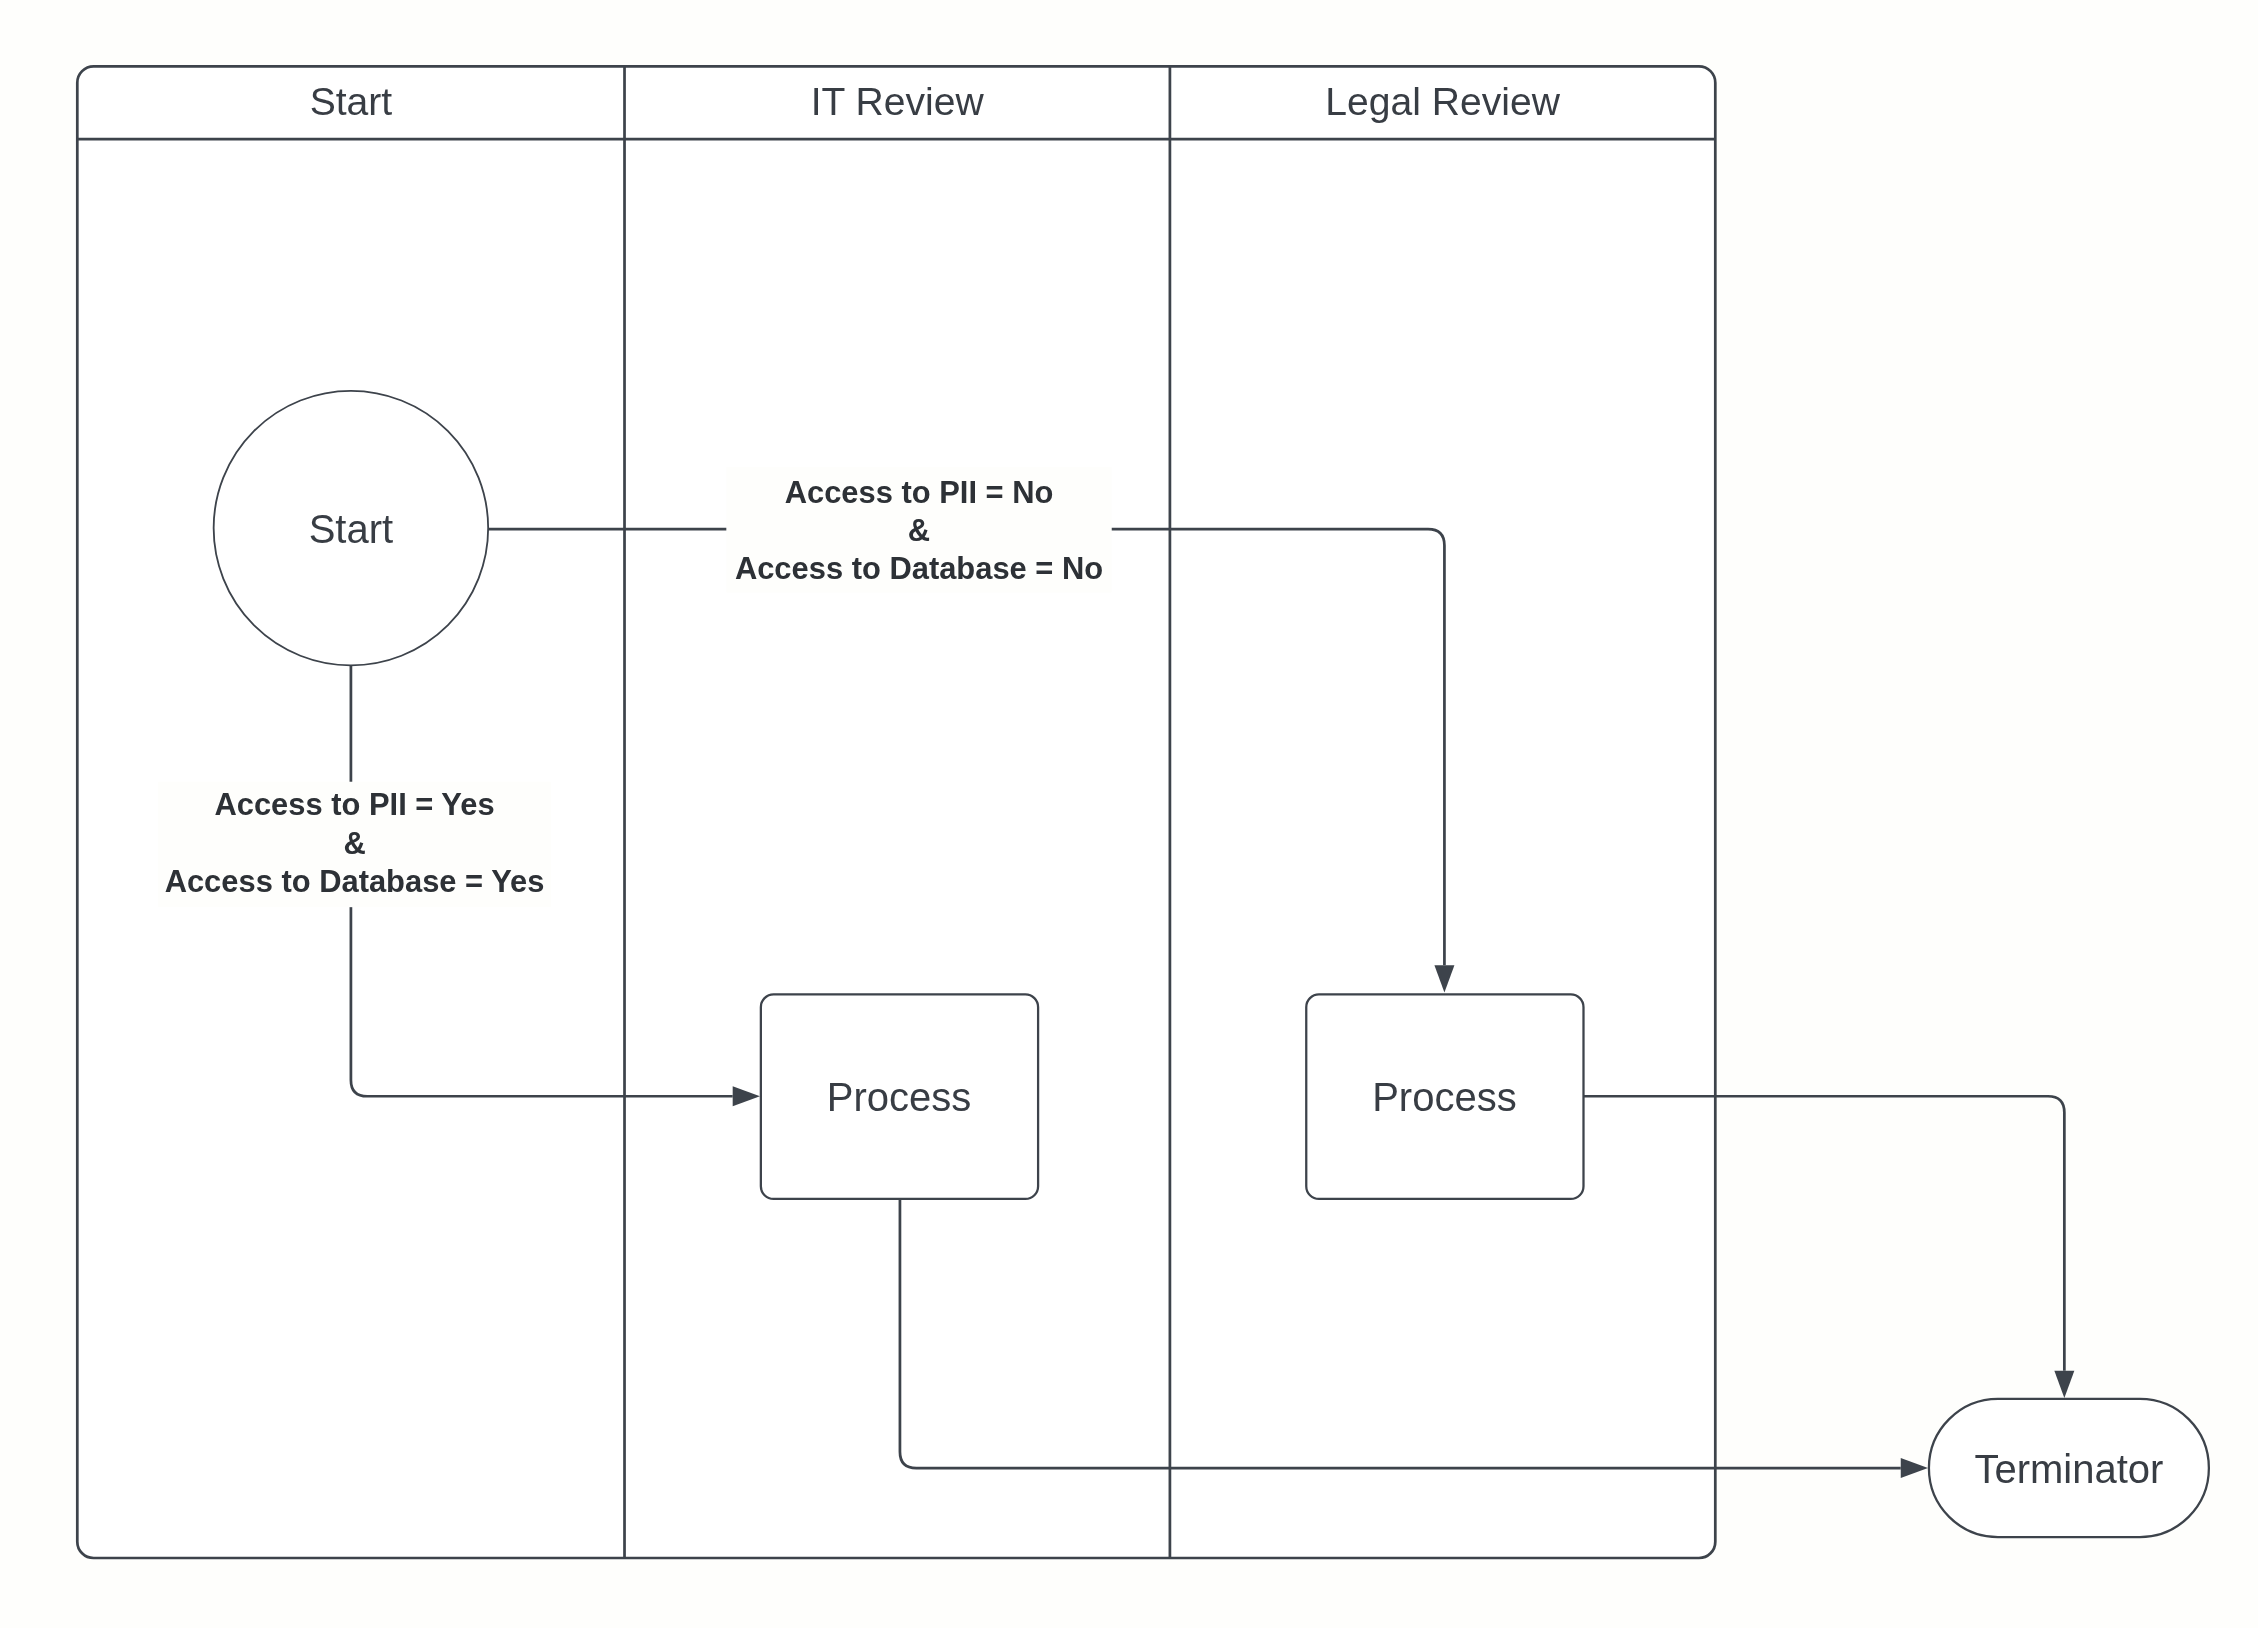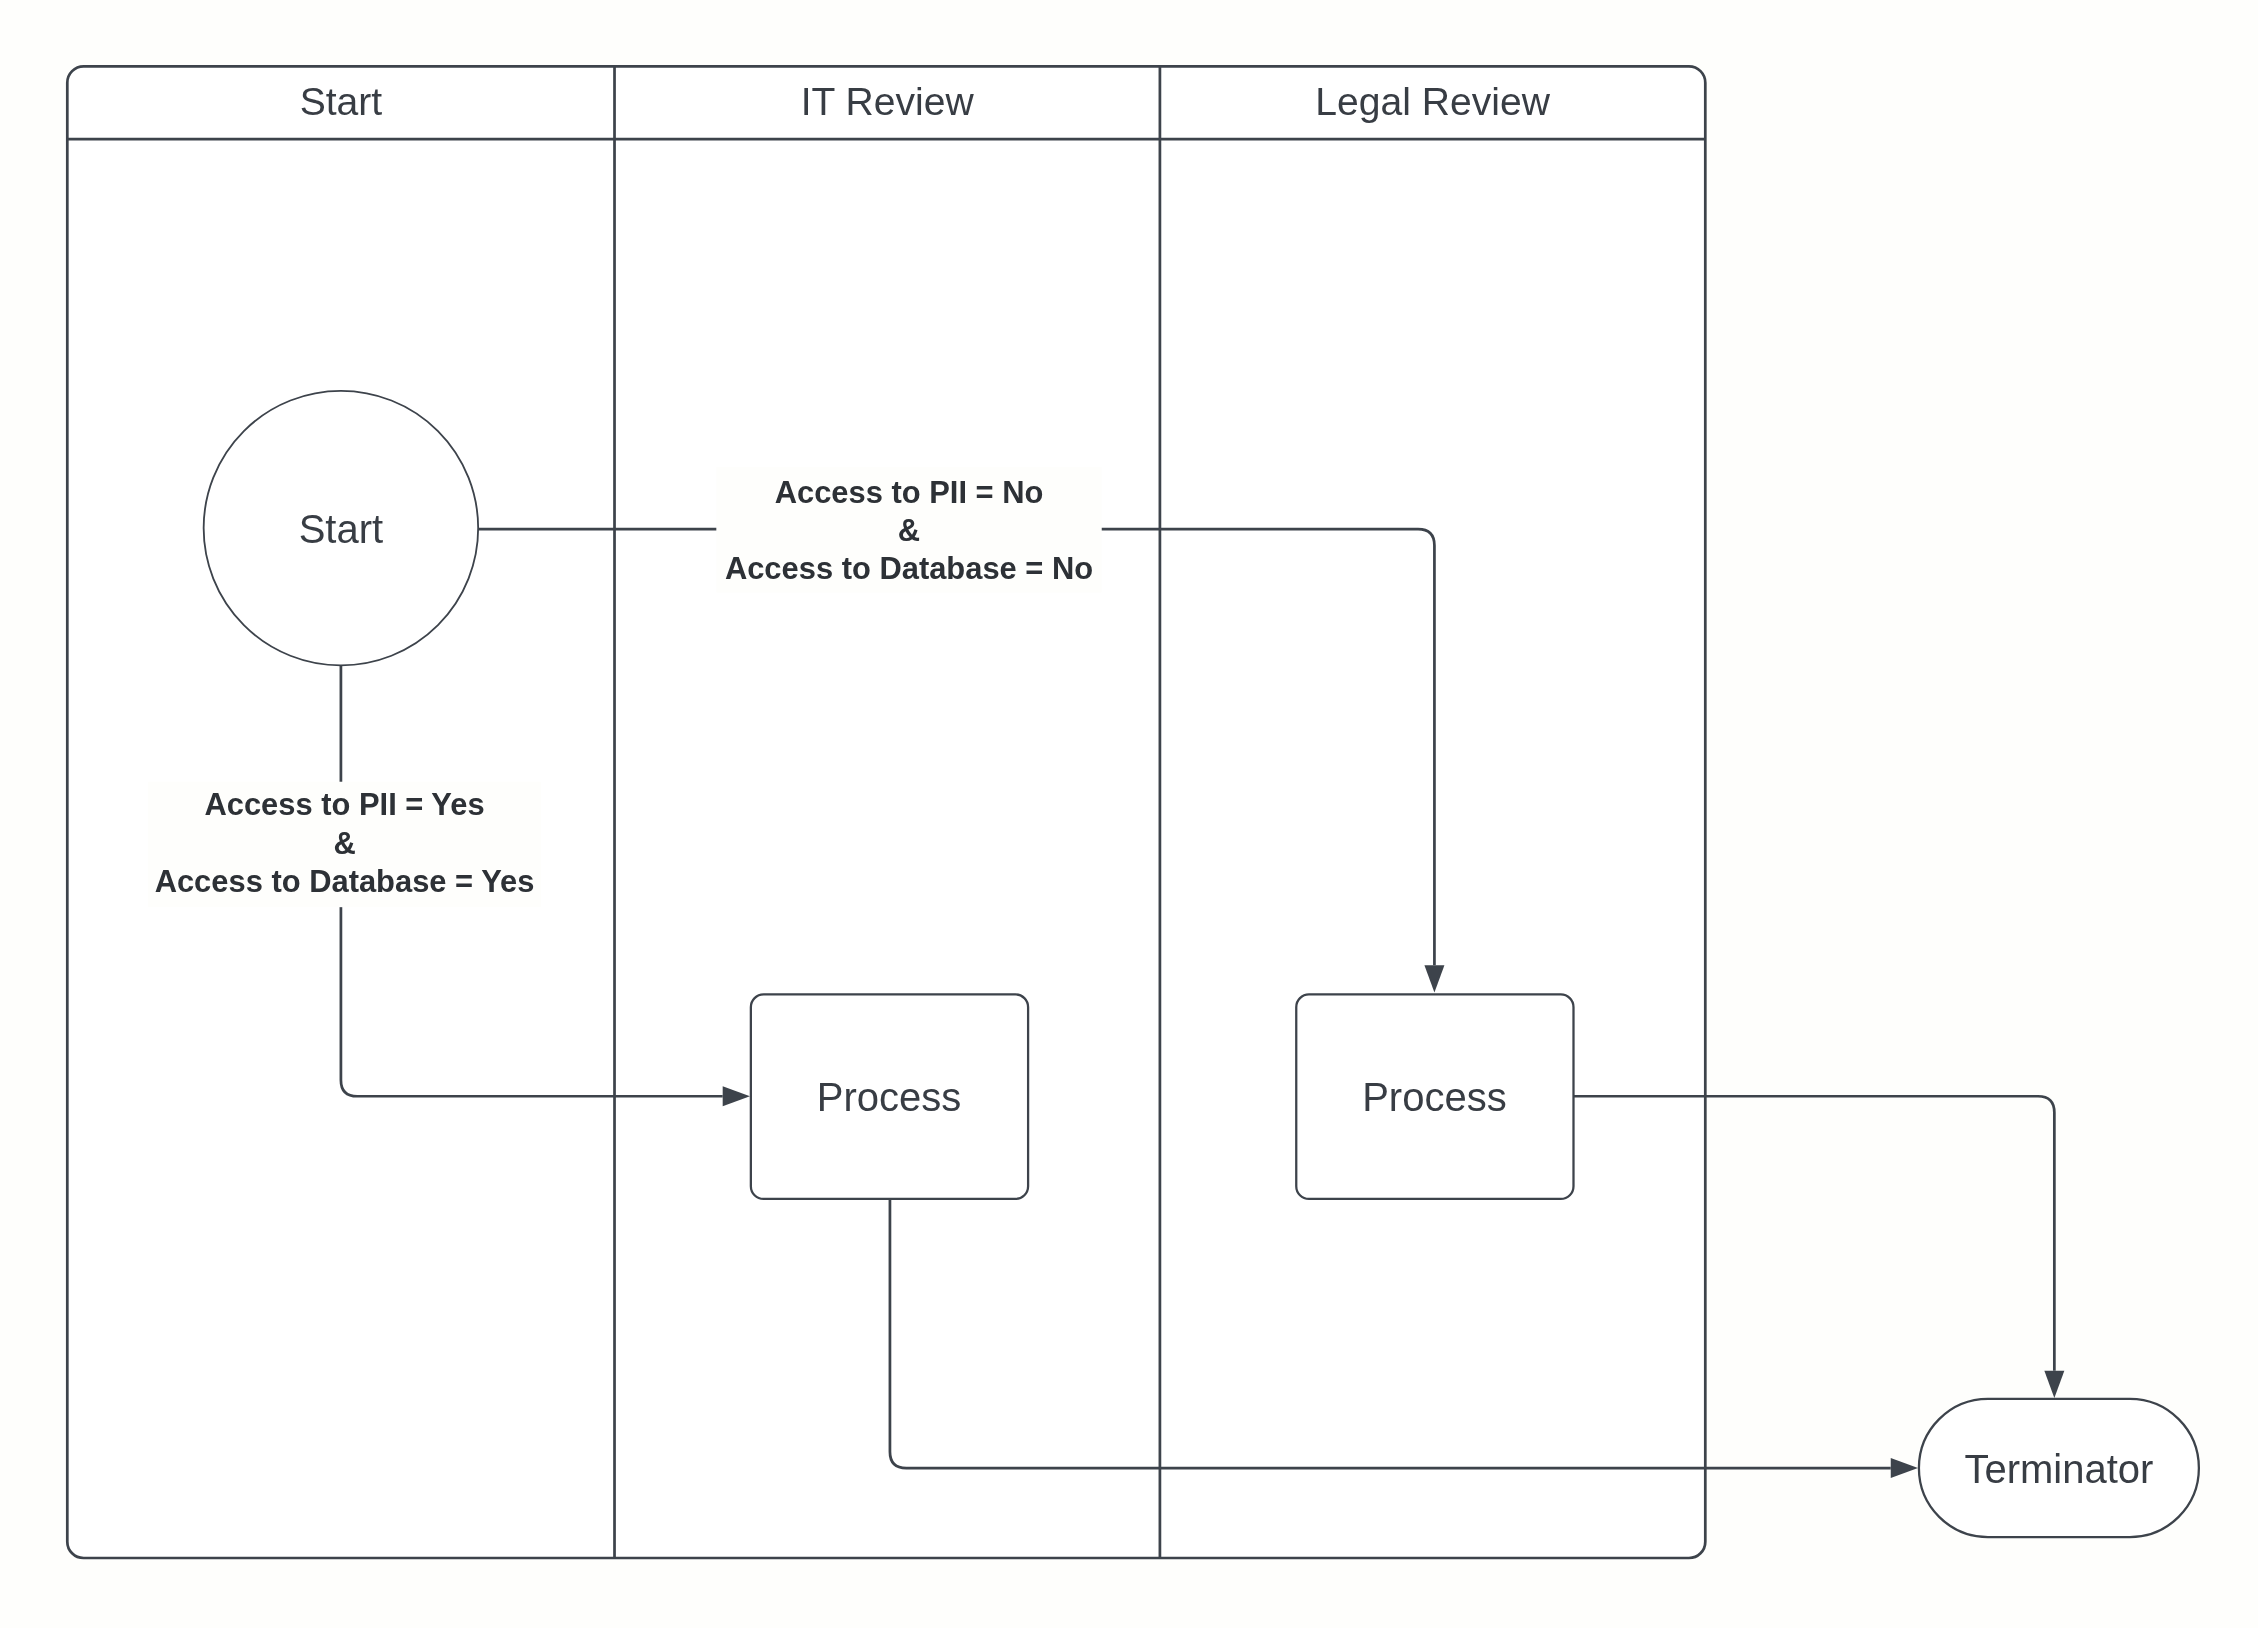--- a/index.html
+++ b/index.html
@@ -10,21 +10,21 @@
     --color-background:#fefefc;
     --color-shape-fill:#ffffff;
   }
   html,body{margin:0;padding:0;}
   body{
     width:2258px;height:1628px;
     background:var(--color-background);
     font-family:"Liberation Sans", sans-serif;
     overflow:hidden;
   }
-  .stage{position:relative;width:2187px;height:1628px;}
+  .stage{position:relative;width:2187px;height:1628px;margin-left:10px;}
   svg{position:absolute;left:0;top:0;}
 
   .pool{fill:var(--color-shape-fill);stroke:var(--color-stroke);stroke-width:3;}
   .lane-line{stroke:var(--color-stroke);stroke-width:3;fill:none;}
   .edge{stroke:var(--color-stroke);stroke-width:3;fill:none;}
   .arrowhead{fill:var(--color-stroke);stroke:none;}
   .node-circle{fill:var(--color-shape-fill);stroke:var(--color-stroke);stroke-width:2;}
   .node-box{fill:var(--color-shape-fill);stroke:var(--color-stroke);stroke-width:2.5;}
   .label-bg{fill:var(--color-background);stroke:none;}
 

